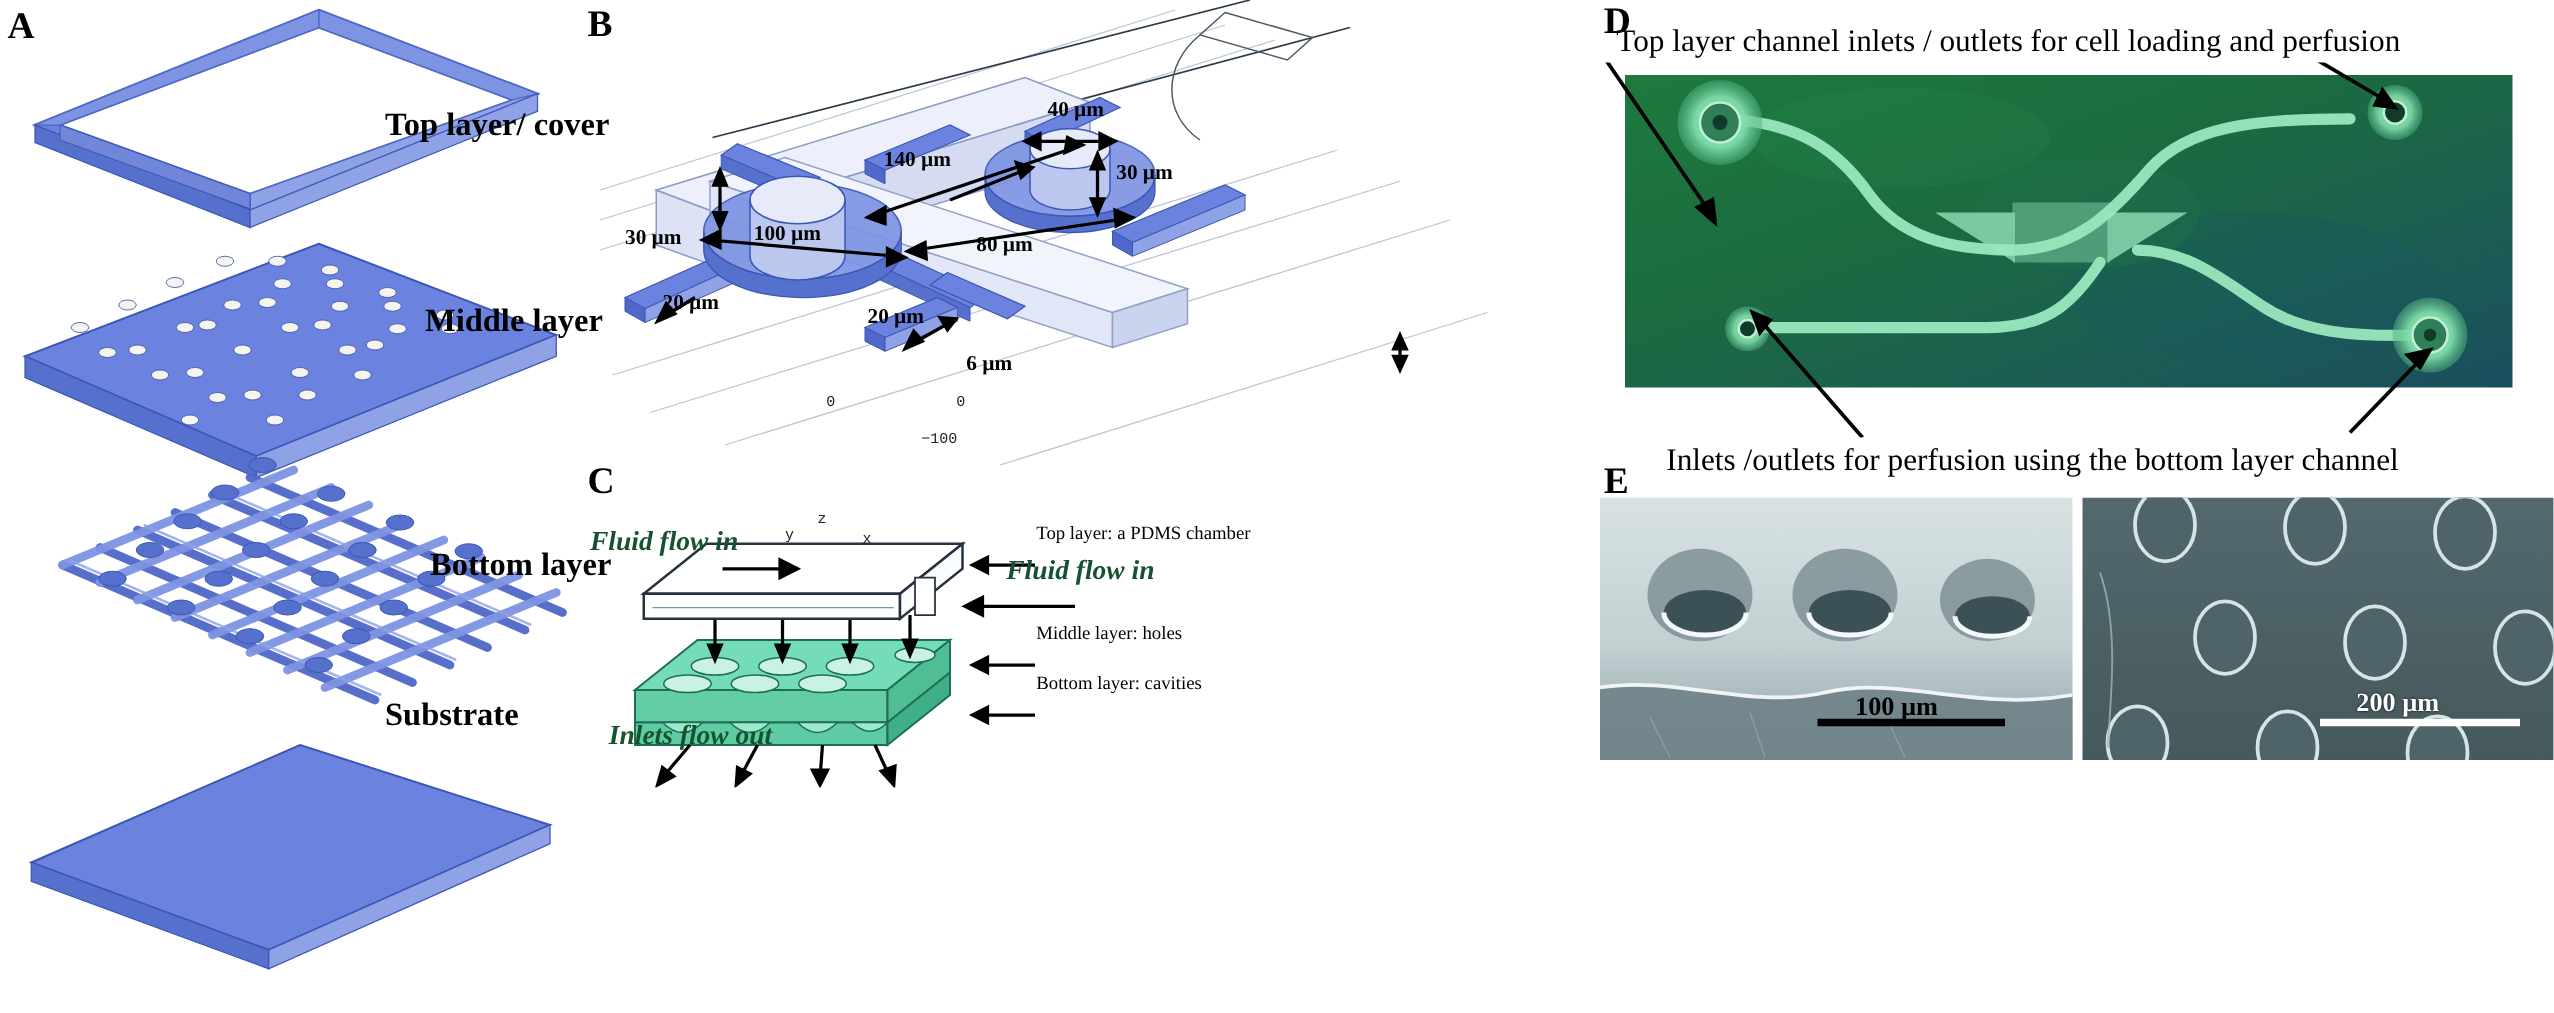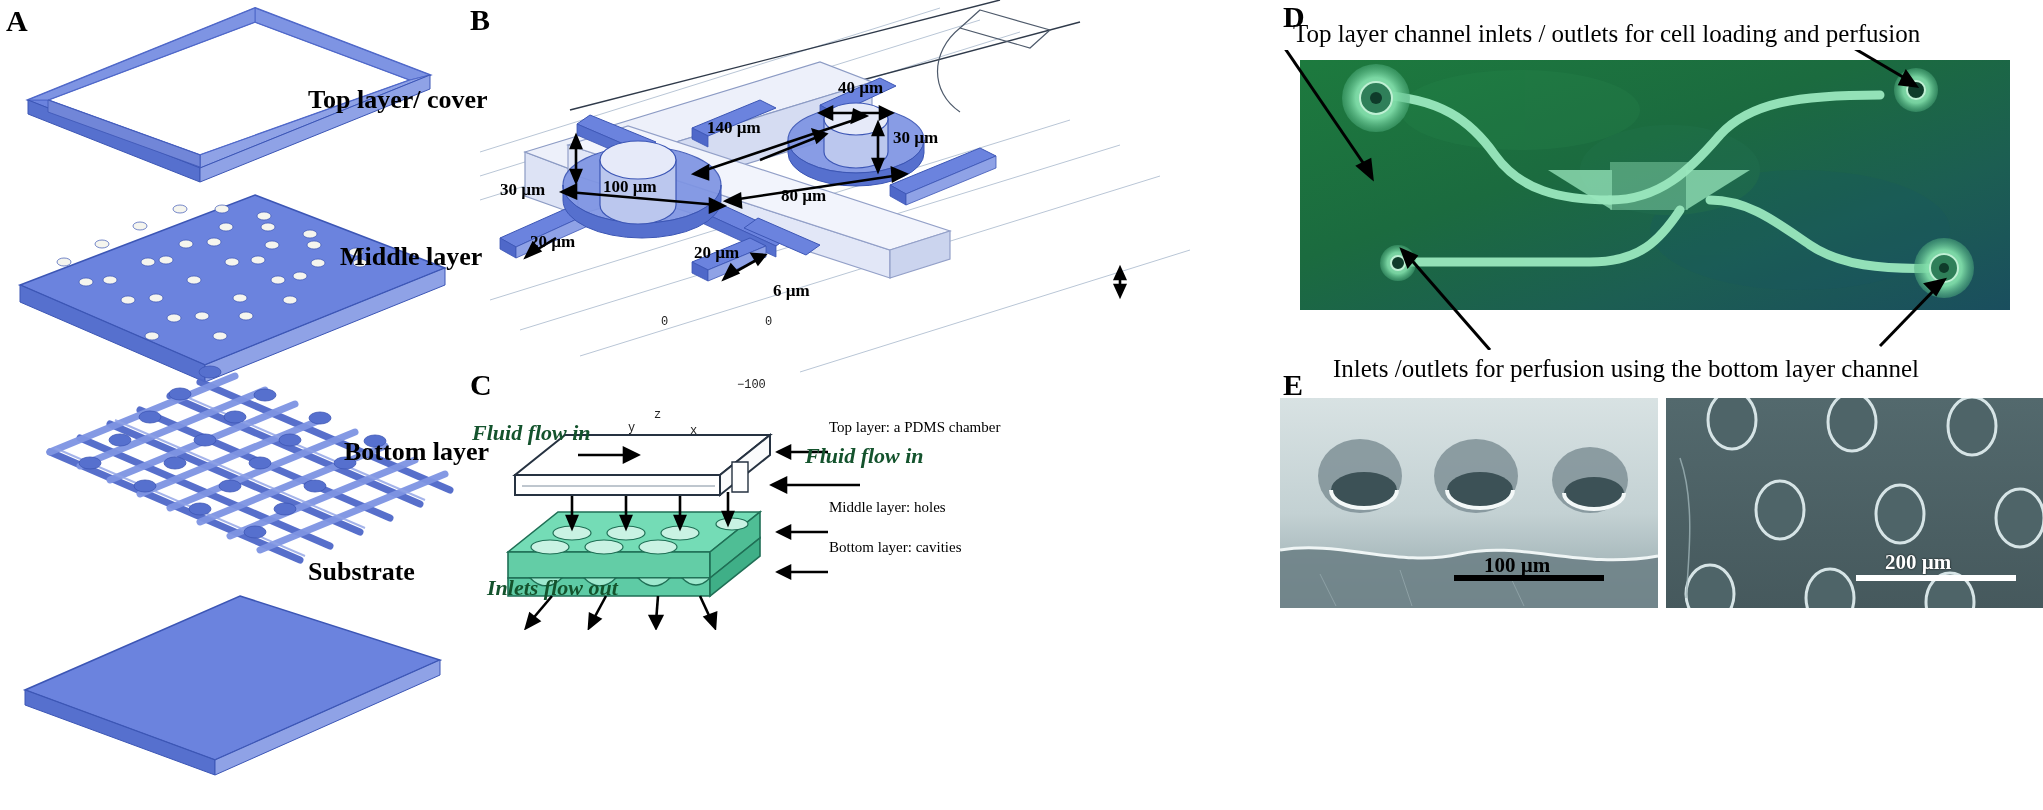--- a/index.html
+++ b/index.html
@@ -363,21 +363,21 @@
   <div class="dim-label" style="left:838px; top:78px;">40 µm</div>
   <div class="dim-label" style="left:893px; top:128px;">30 µm</div>
   <div class="dim-label" style="left:603px; top:177px;">100 µm</div>
   <div class="dim-label" style="left:781px; top:186px;">80 µm</div>
   <div class="dim-label" style="left:530px; top:232px;">20 µm</div>
   <div class="dim-label" style="left:694px; top:243px;">20 µm</div>
   <div class="dim-label" style="left:773px; top:281px;">6 µm</div>
 
   <div class="axis-tick" style="left:661px; top:315px;">0</div>
   <div class="axis-tick" style="left:765px; top:315px;">0</div>
-  <div class="axis-tick" style="left:737px; top:344px;margin-top:34px;">−100</div>
+  <div class="axis-tick" style="left:737px; top:344px;">−100</div>
   <div class="axis-tick" style="left:654px; top:408px;">z</div>
   <div class="axis-tick" style="left:690px; top:424px;">x</div>
   <div class="axis-tick" style="left:628px; top:421px;">y</div>
 
   <div class="panel-letter" style="left:470px; top:370px;">C</div>
 
   <svg class="abs" style="left:460px; top:400px;" width="560" height="230">
 
     <g>
       <polygon points="105,35 310,35 260,75 55,75" fill="#FFFFFF" stroke="#263241" stroke-width="2"></polygon>

